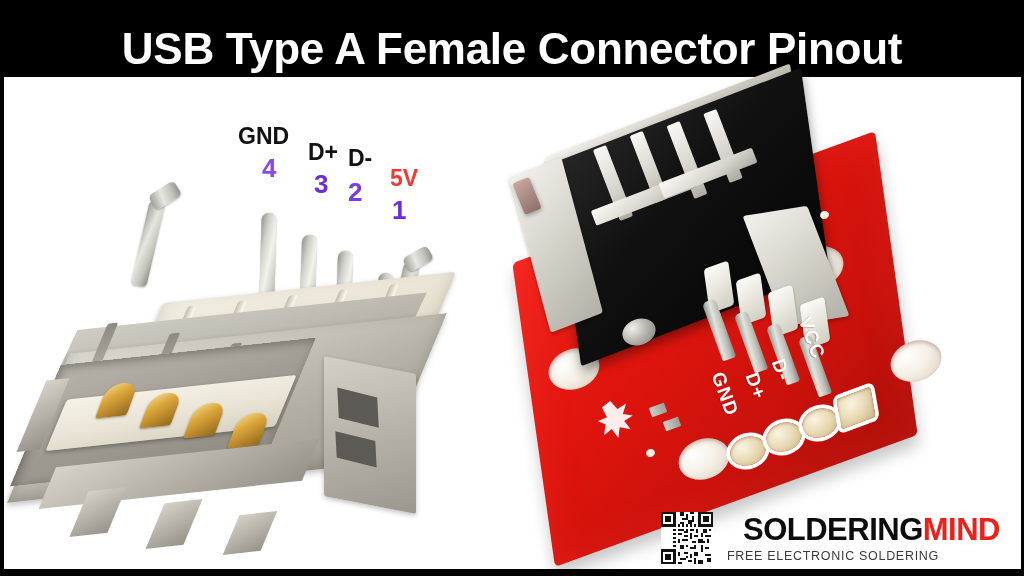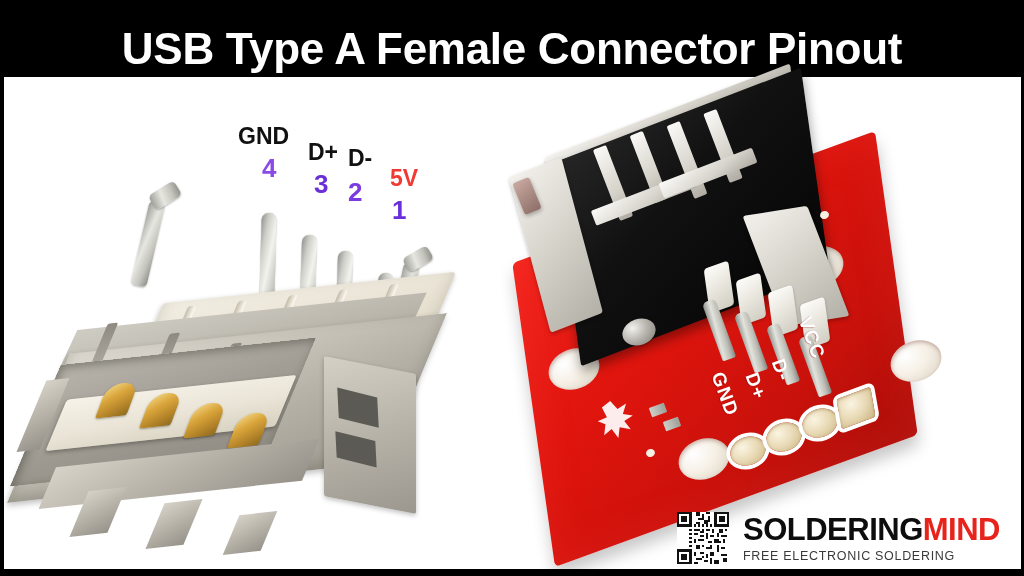--- a/index.html
+++ b/index.html
@@ -334,20 +334,21 @@
     width:52px; height:52px;
     display:block;
   }
   .logo-text{ line-height:1; }
   .logo-main{
     font-family:"Liberation Sans", sans-serif;
     font-weight:bold;
     font-size:31px;
     letter-spacing:-0.5px;
     white-space:nowrap;
+    margin-left:16px;
   }
   .logo-a{ color:#0d0d0d; }
   .logo-b{ color:#e8231c; }
   .logo-sub{
     font-family:"Liberation Sans", sans-serif;
     font-size:12.5px;
     color:#3a3a3a;
     letter-spacing:0.7px;
     margin-top:5px;
     white-space:nowrap;

